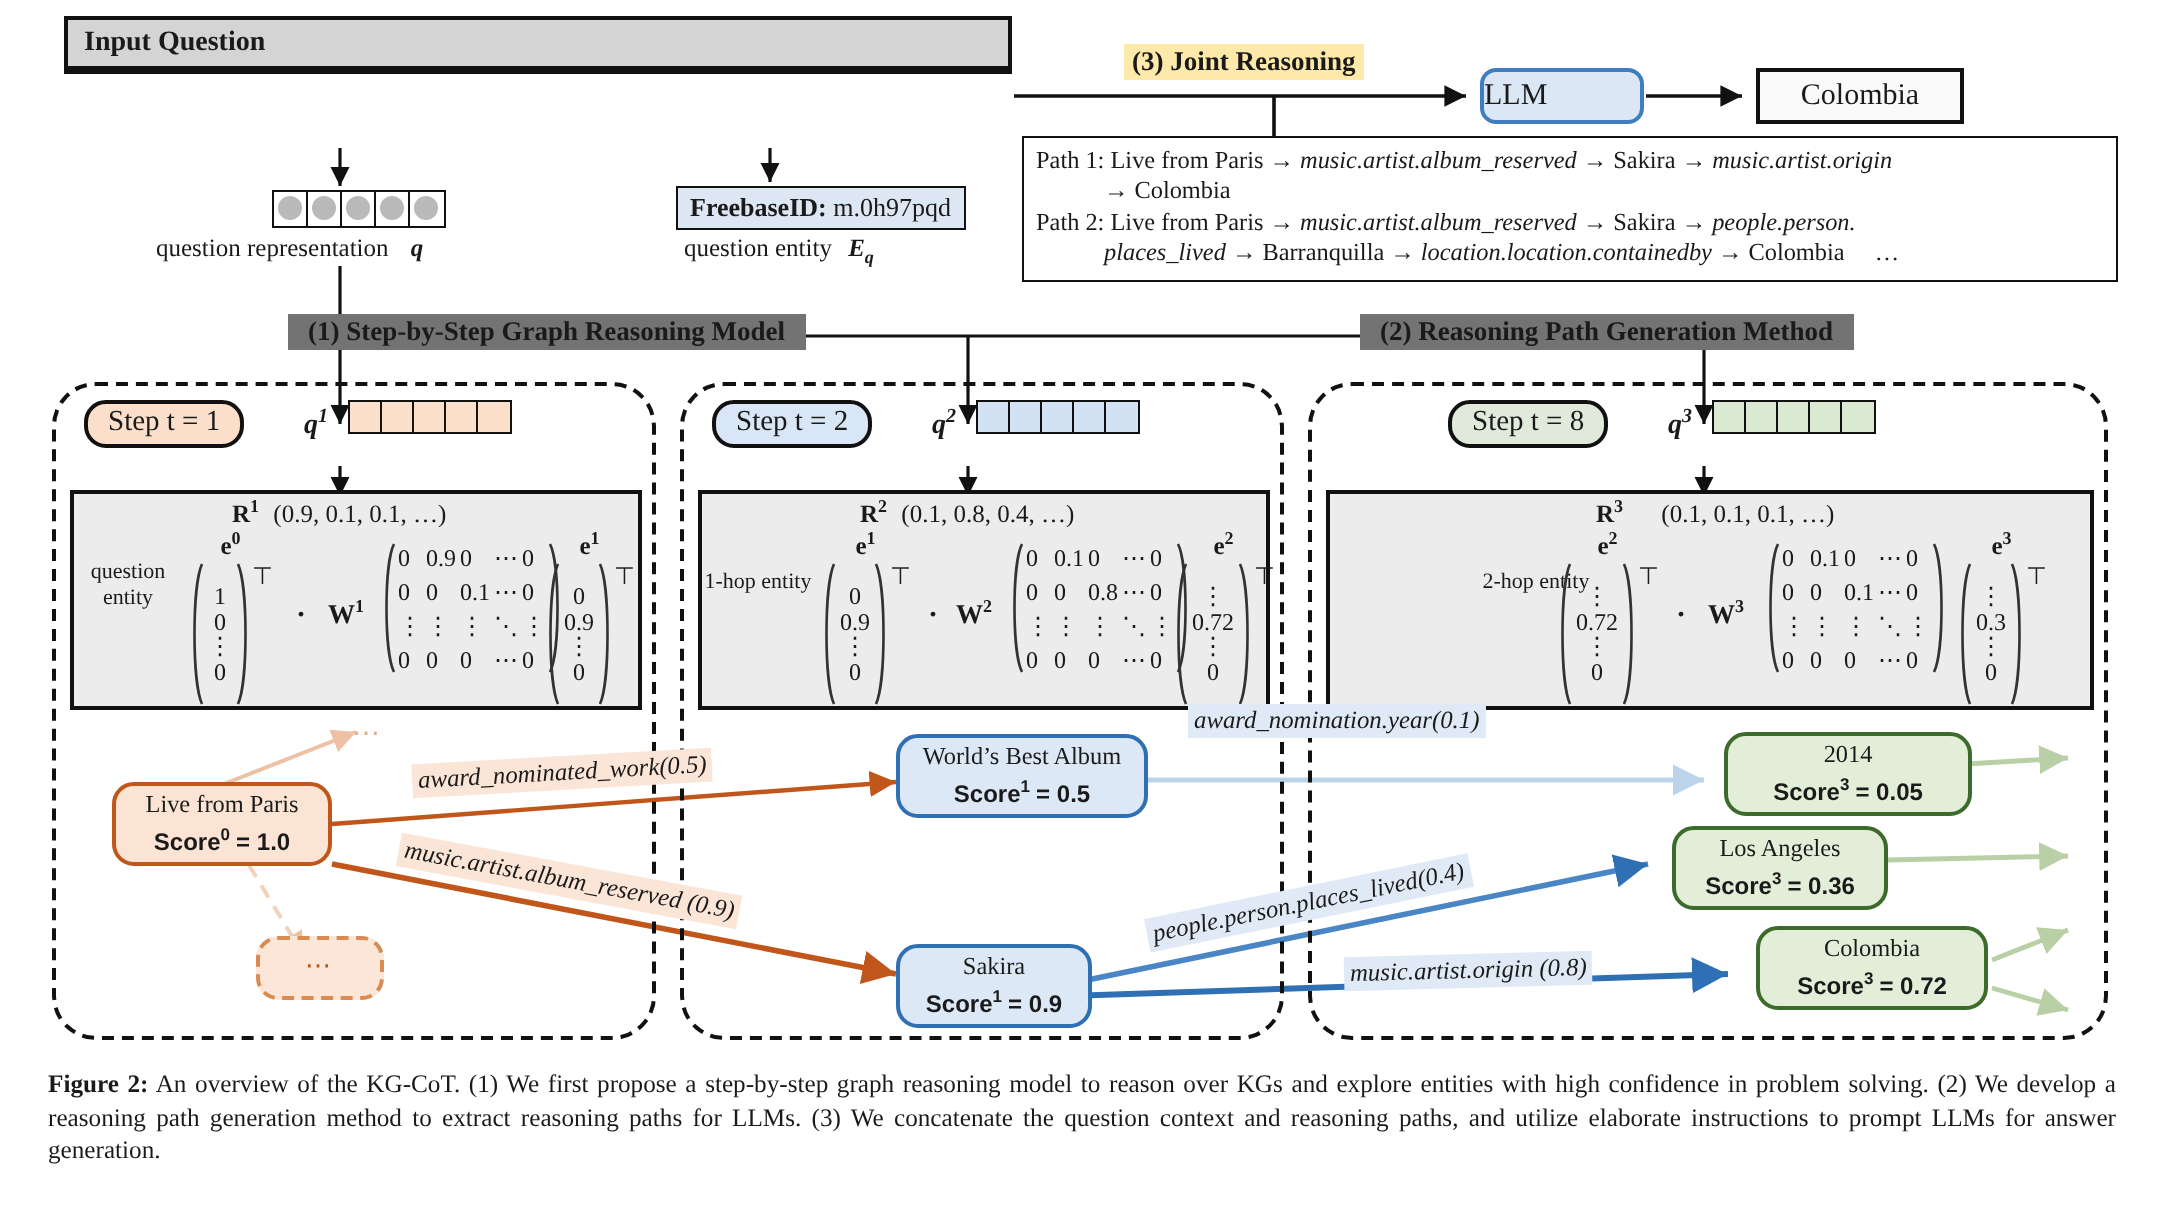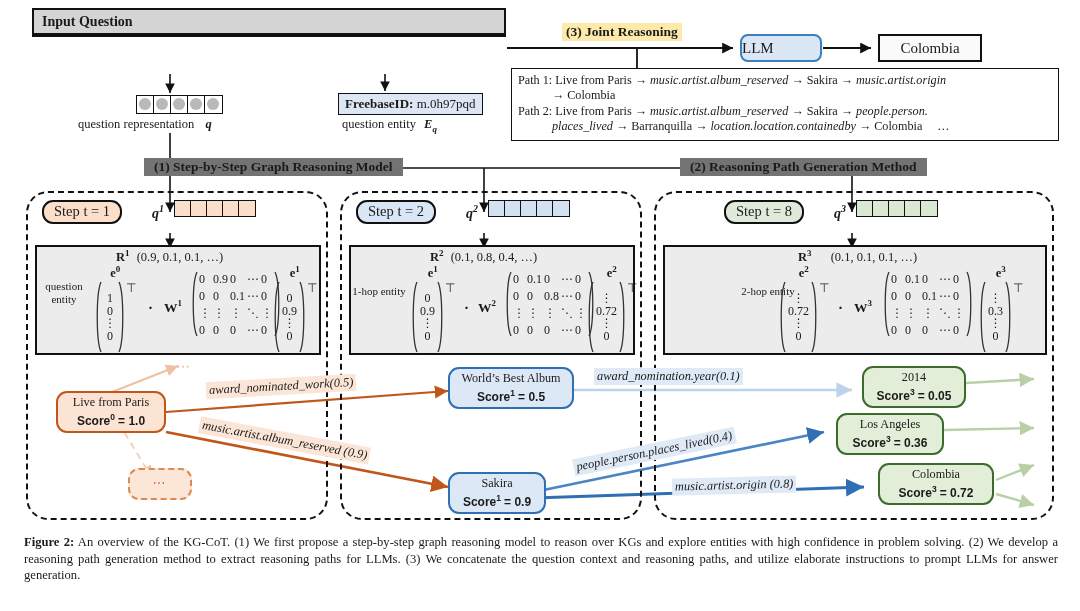--- a/index.html
+++ b/index.html
@@ -552,36 +552,36 @@
 <div class="gnode n-blue" style="left:448px;top:367px;width:126px;">
   <div>World’s Best Album</div>
   <div><span class="sc">Score</span><sup class="sc" style="font-size:8.5px">1</sup> <span class="sc">= 0.5</span></div>
 </div>
 
 <div class="gnode n-blue" style="left:448px;top:472px;width:98px;">
   <div>Sakira</div>
   <div><span class="sc">Score</span><sup class="sc" style="font-size:8.5px">1</sup> <span class="sc">= 0.9</span></div>
 </div>
 
-<div class="gnode n-green" style="left:862px;top:366px;width:104px;">
+<div class="gnode n-green" style="left:862px;top:366px;width:124px;">
   <div>2014</div>
   <div><span class="sc">Score</span><sup class="sc" style="font-size:8.5px">3</sup> <span class="sc">= 0.05</span></div>
 </div>
 
 <div class="gnode n-green" style="left:836px;top:413px;width:108px;">
   <div>Los Angeles</div>
   <div><span class="sc">Score</span><sup class="sc" style="font-size:8.5px">3</sup> <span class="sc">= 0.36</span></div>
 </div>
 
 <div class="gnode n-green" style="left:878px;top:463px;width:116px;">
   <div>Colombia</div>
   <div><span class="sc">Score</span><sup class="sc" style="font-size:8.5px">3</sup> <span class="sc">= 0.72</span></div>
 </div>
 
 <div class="elabel lb-or" style="left:206px;top:378px;transform:rotate(-3.2deg);">award_nominated_work(0.5)</div>
 <div class="elabel lb-or" style="left:198px;top:432px;transform:rotate(10.5deg);">music.artist.album_reserved (0.9)</div>
-<div class="elabel lb-bl" style="left:594px;top:368px;">award_nomination.year(0.1)</div>
+<div class="elabel lb-bl" style="left:594px;top:352px;">award_nomination.year(0.1)</div>
 <div class="elabel lb-bl" style="left:572px;top:443px;transform:rotate(-11.5deg);">people.person.places_lived(0.4)</div>
 <div class="elabel lb-bl" style="left:672px;top:477px;transform:rotate(-1.5deg);">music.artist.origin (0.8)</div>
 
 <div class="abs" id="cap">
   <span class="b">Figure 2:</span><span> An overview of the KG-CoT. (1) We first propose a step-by-step graph reasoning model to reason over KGs and explore entities with high confidence in problem solving. (2) We develop a reasoning path generation method to extract reasoning paths for LLMs. (3) We concatenate the question context and reasoning paths, and utilize elaborate instructions to prompt LLMs for answer generation.</span>
 </div>
 
 </body></html>

